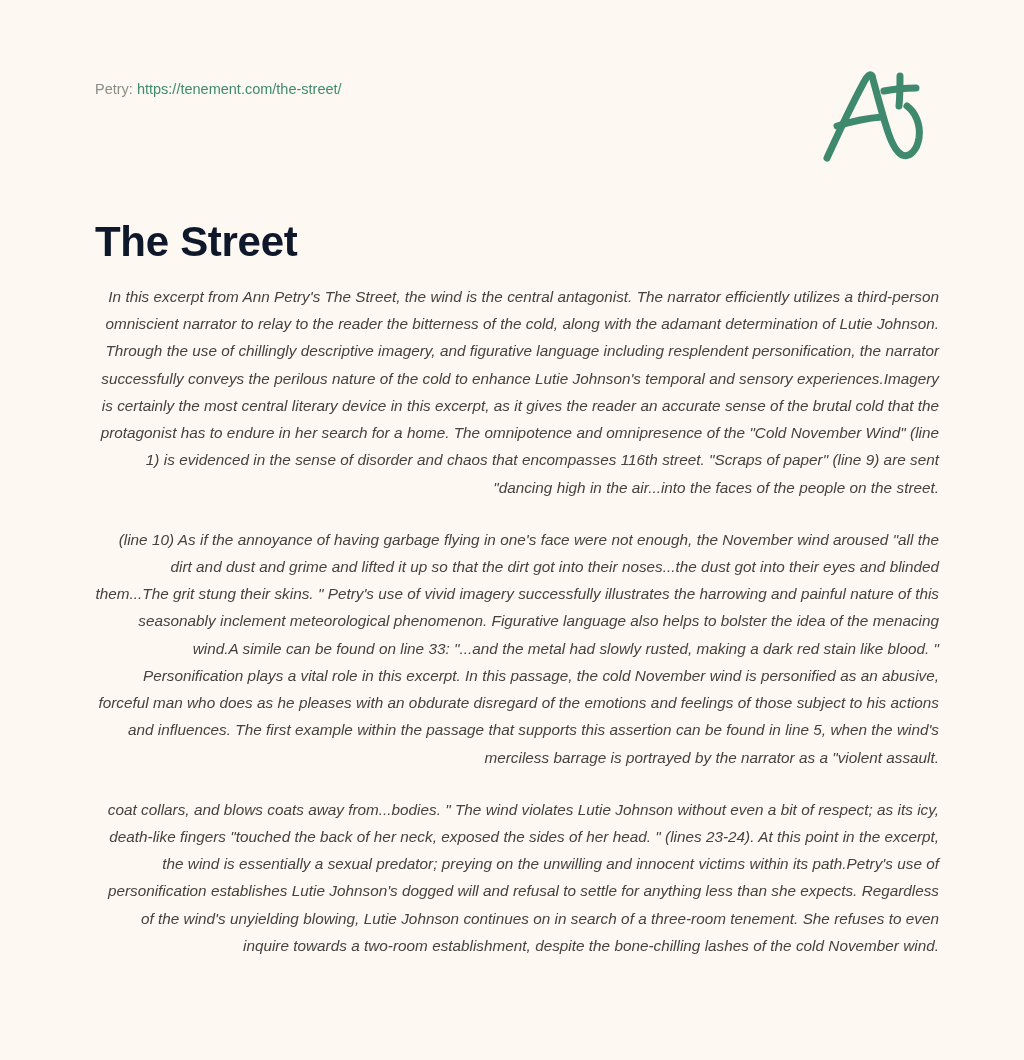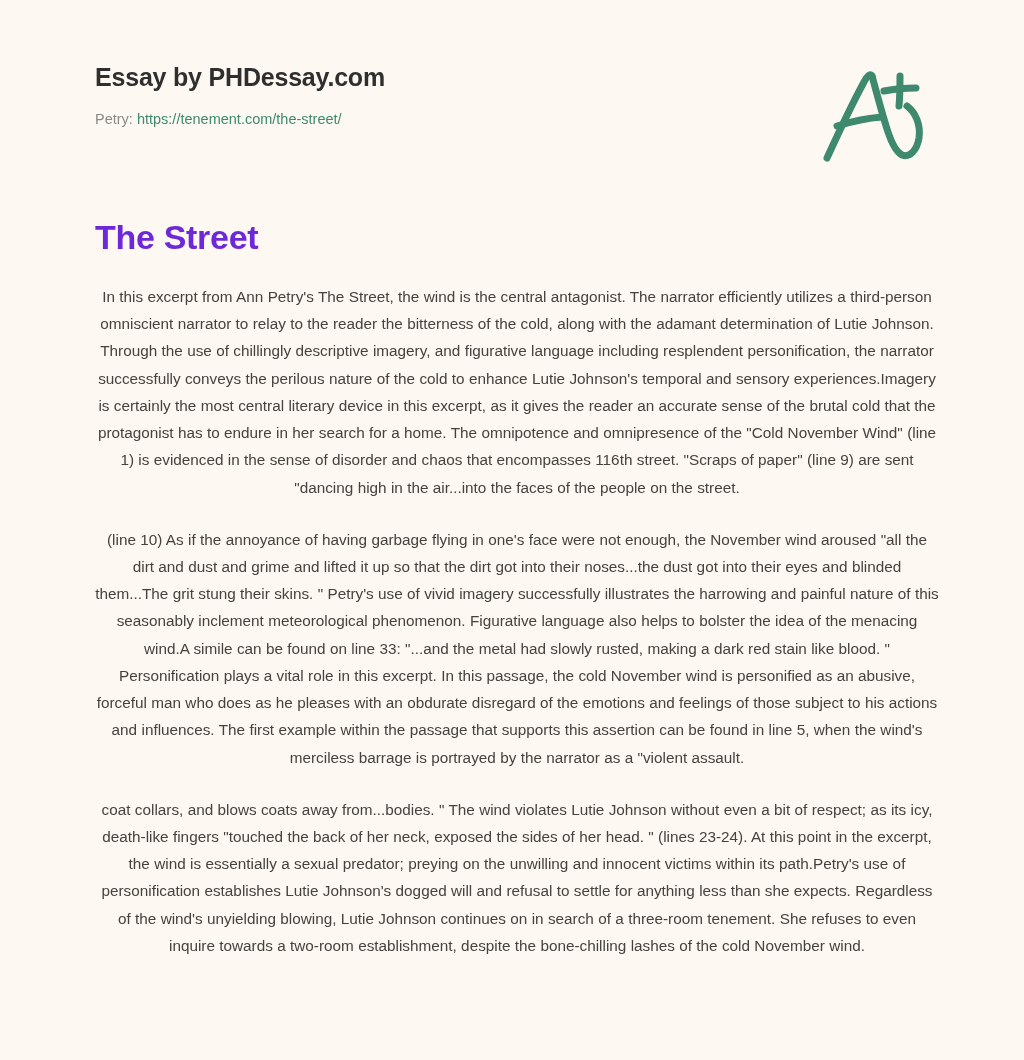--- a/index.html
+++ b/index.html
@@ -62,51 +62,51 @@
     height: 104px;
   }
   .logo svg { display: block; width: 124px; height: 104px; }
 
   
   .doc-title {
     position: absolute;
     left: 95px;
     top: 216px;
     margin: 0;
-    font-size: 34px;
+    font-size: 42px;
     font-weight: bold;
     letter-spacing: -0.3px;
-    color: #6d28d9;
+    color: #0f172a;
     line-height: 1.25;
   }
 
   
   .body-copy {
     position: absolute;
     left: 95px;
     top: 283px;
     width: 844px;
   }
   .body-copy p {
     margin: 0 0 25px 0;
     font-size: 15.3px;
     line-height: 1.78;
     color: #45423f;
-    text-align: center;
+    text-align: right;
     word-spacing: 0.1px;
+    font-style: italic;
   }
   .body-copy p:last-child { margin-bottom: 16px; }
 </style>
 </head>
 <body>
 
 <div class="page">
 
   <div class="header">
-    <div class="site-byline">Essay by PHDessay.com</div>
     <div class="source-line">
       <span class="source-label">Petry:</span>
       <a class="source-url" href="#">https://tenement.com/the-street/</a>
     </div>
   </div>
 
   <div class="logo">
     <svg viewBox="0 0 124 104" xmlns="http://www.w3.org/2000/svg">
       <g fill="none" stroke="#3f8a6e" stroke-linecap="round" stroke-linejoin="round">
 

